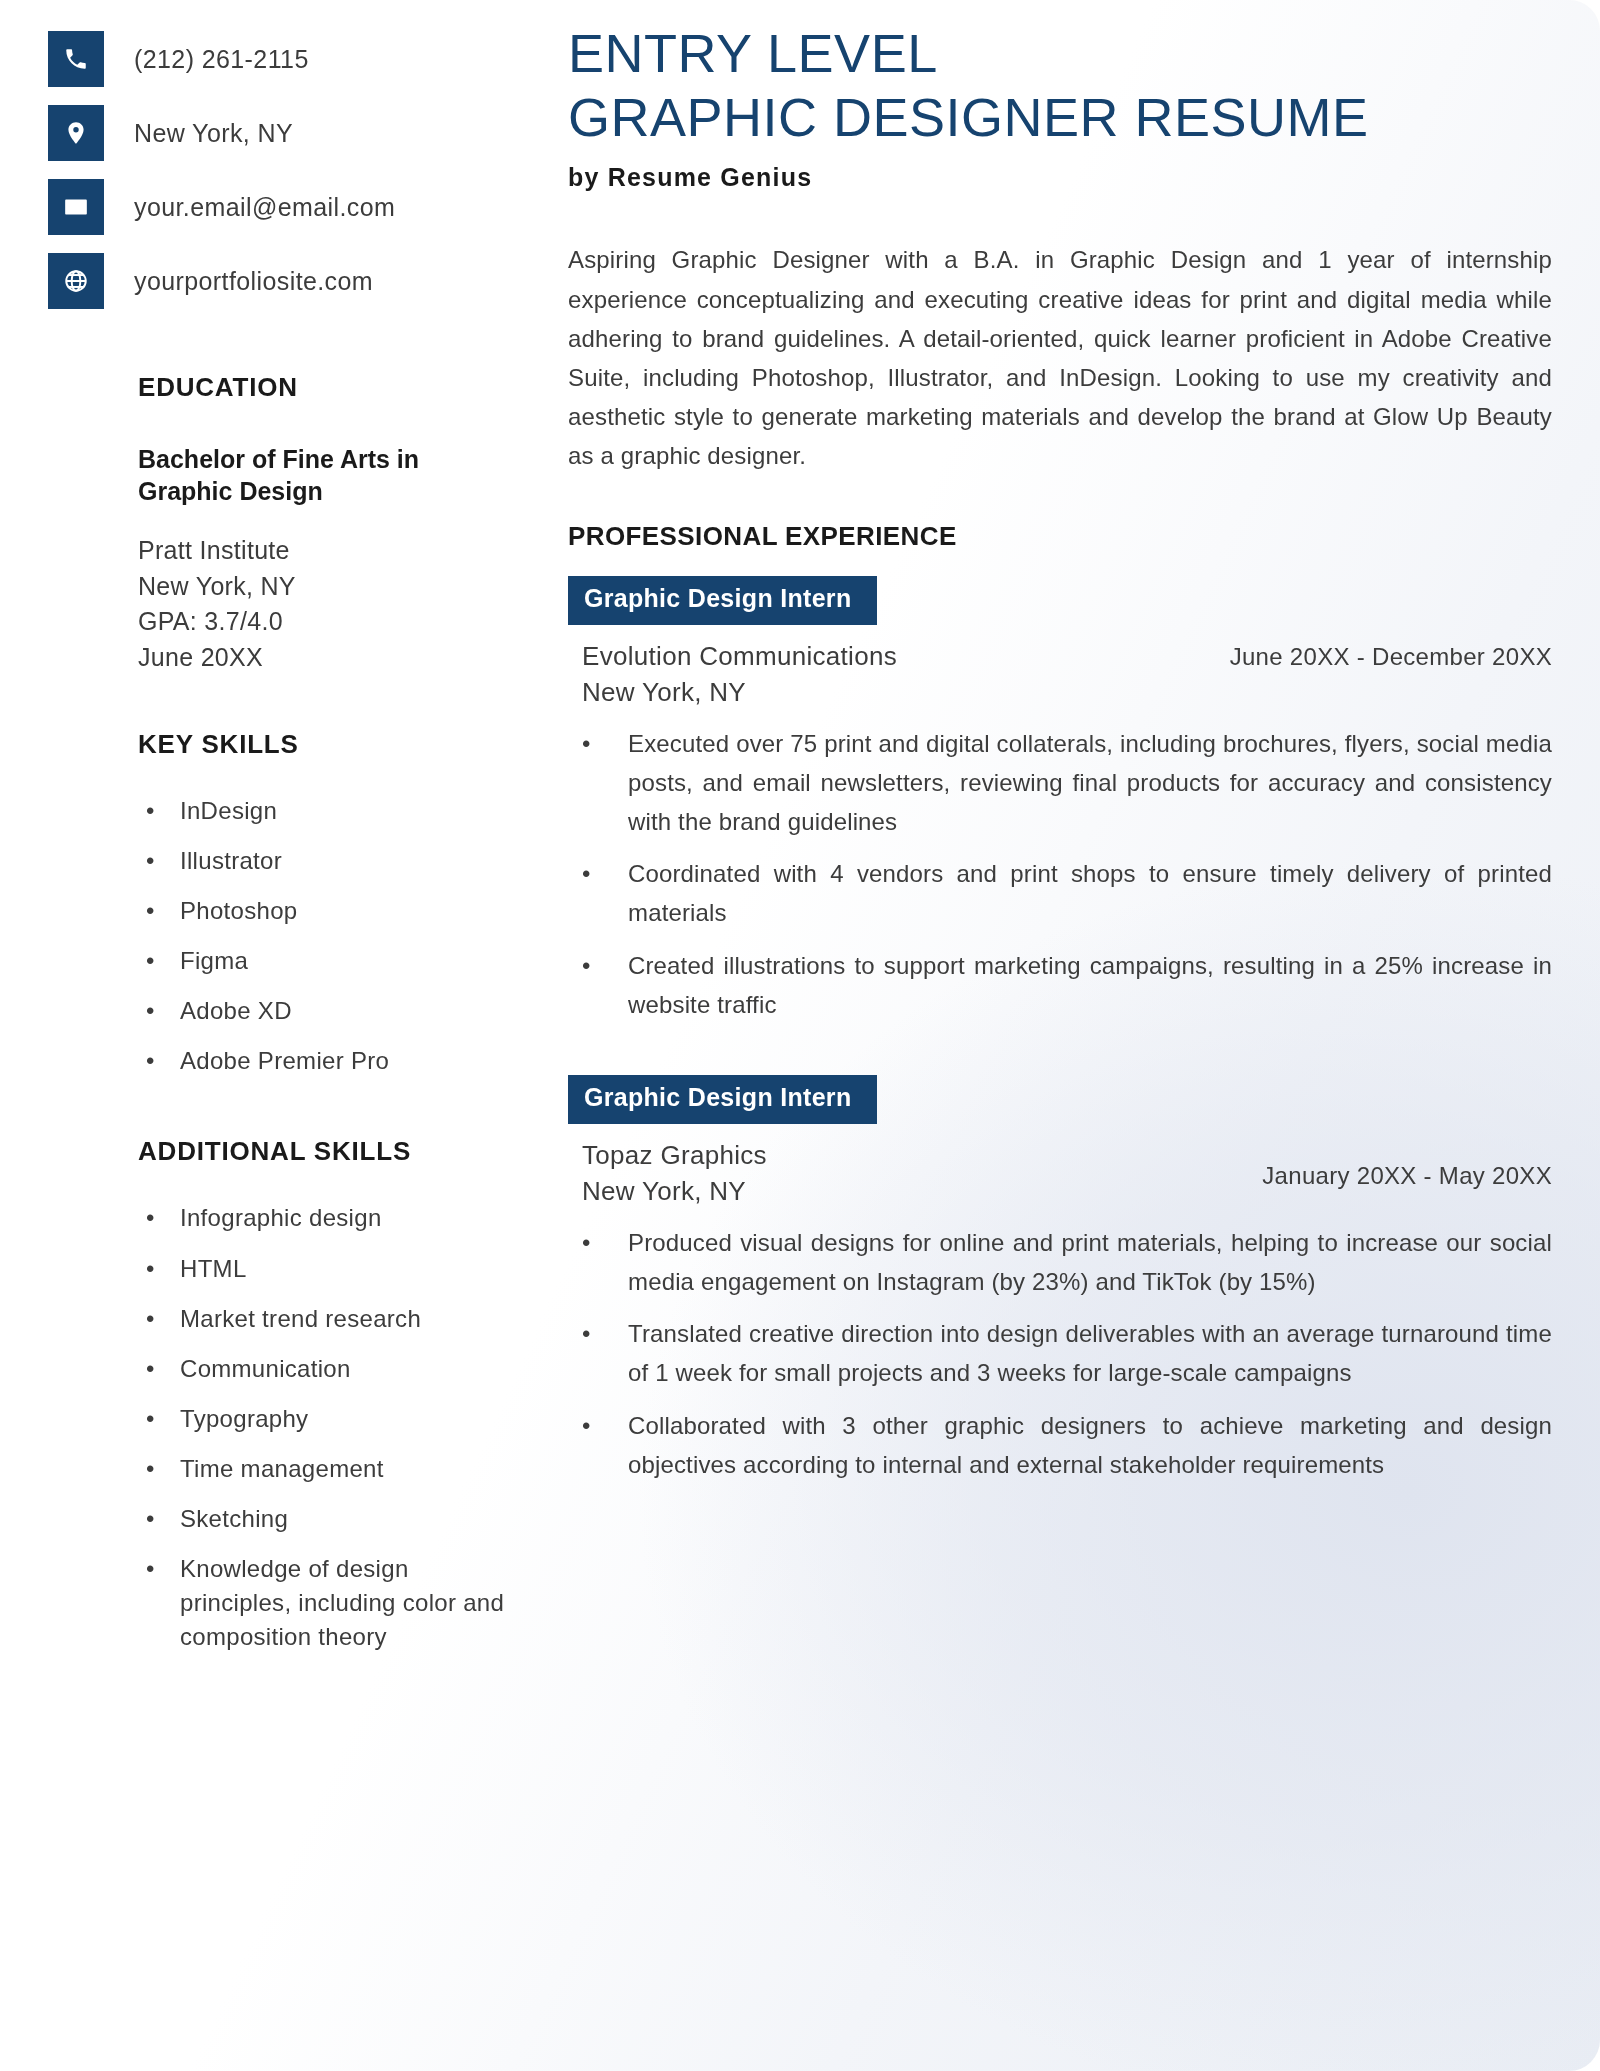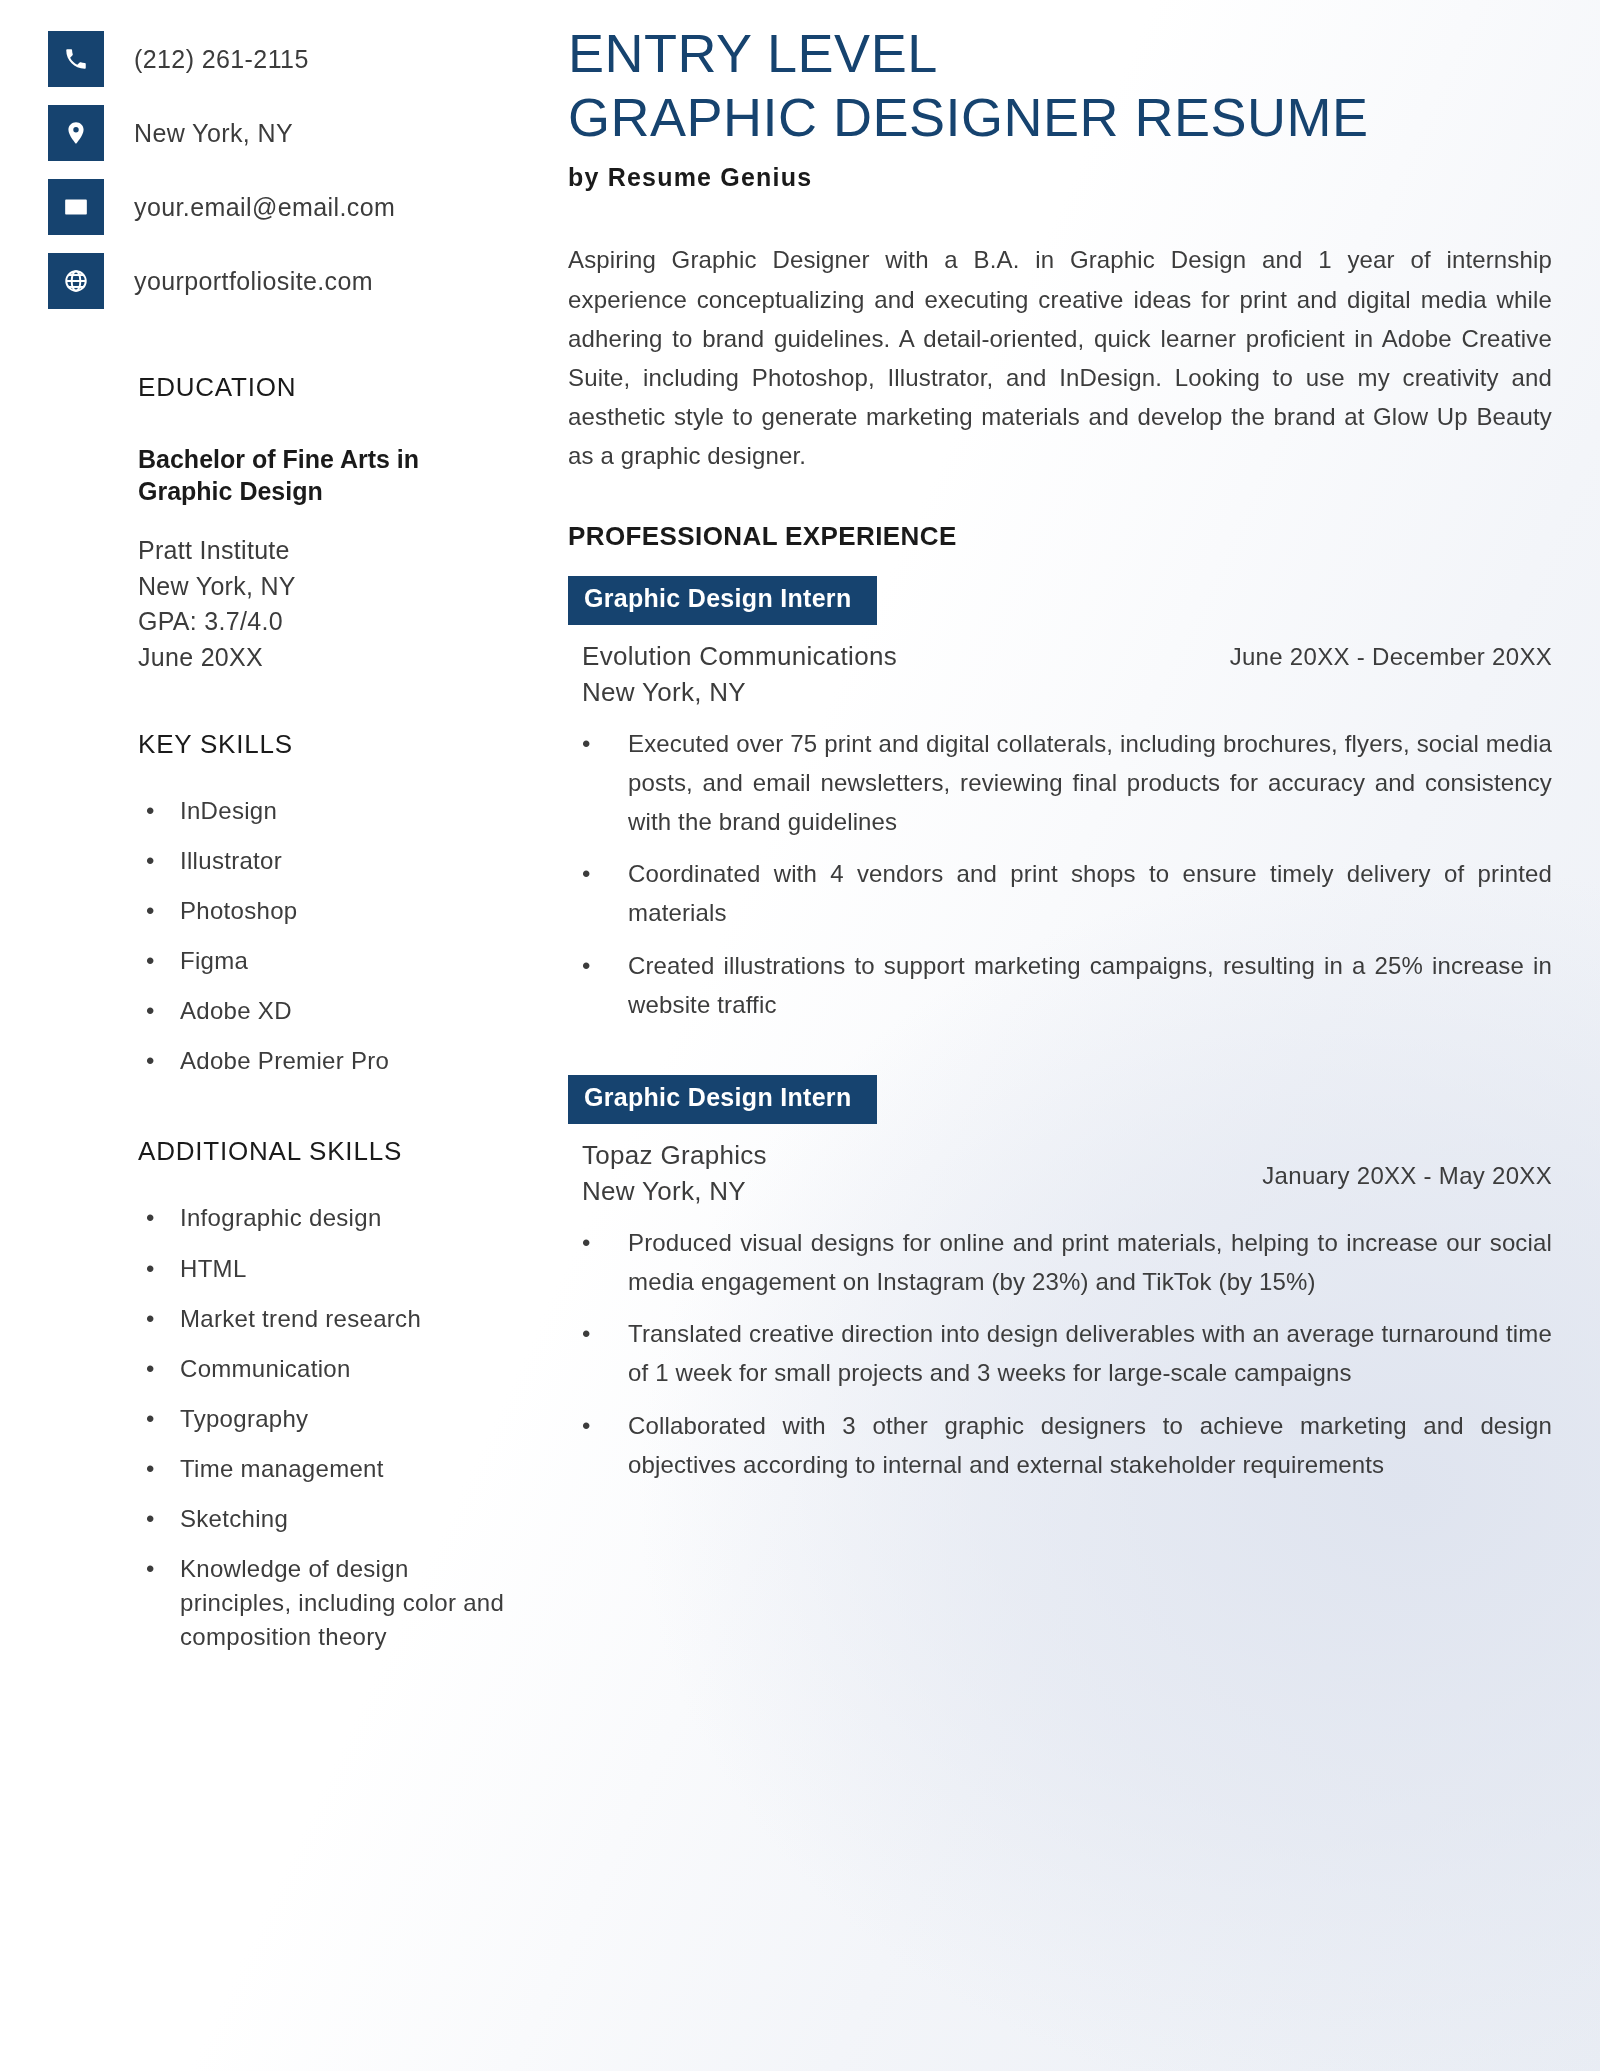--- a/index.html
+++ b/index.html
@@ -15,20 +15,21 @@
     overflow: hidden;
   }
   .page {
     position: absolute;
     left: 0; top: 0;
     width: 1600px;
     height: 2071px;
     background:
       radial-gradient(ellipse 1100px 900px at 88% 72%, #dfe4ef 0%, rgba(223,228,239,0.55) 38%, rgba(255,255,255,0) 70%),
       linear-gradient(115deg, #ffffff 0%, #ffffff 45%, #f3f5f9 70%, #e9edf4 100%);
+    border-radius: 31px;
   }
   .inner {
     position: absolute;
     left: 48px;
     top: 22px;
     width: 1504px;
     height: 2030px;
   }
 
   
@@ -65,21 +66,21 @@
     color: #3c3c3c;
     letter-spacing: 0.4px;
     font-family: "Liberation Sans", sans-serif;
     white-space: nowrap;
   }
   .side-section {
     margin-top: 0;
   }
   .side-heading {
     font-size: 26px;
-    font-weight: normal;
+    font-weight: bold;
     color: #1a1a1a;
     letter-spacing: 0.8px;
     margin: 0;
     padding: 0;
   }
   .edu-degree {
     font-size: 25px;
     font-weight: bold;
     color: #1a1a1a;
     line-height: 1.28;

